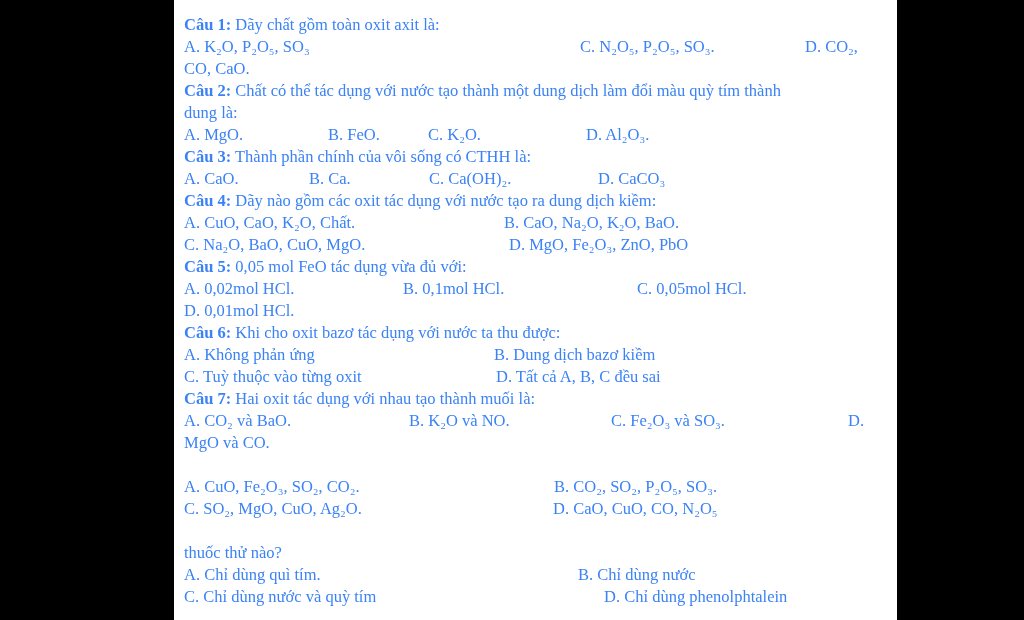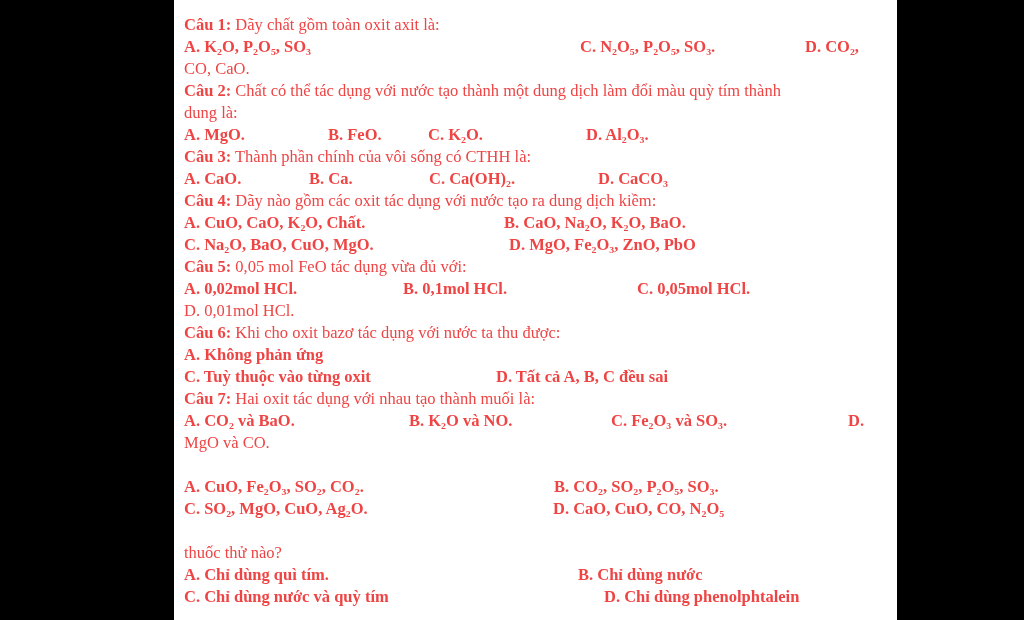--- a/index.html
+++ b/index.html
@@ -3,28 +3,28 @@
   <meta charset="utf-8">
   <style>
     html, body { margin: 0; padding: 0; }
     body {
       width: 1024px; height: 620px; background: #000; overflow: hidden;
       position: relative;
       font-family: "Liberation Serif", "DejaVu Serif", serif;
     }
     .page {
       position: absolute; left: 174px; top: 0; width: 723px; height: 620px;
-      background: #fff; color: #ef4444;
+      background: #fff; color: #3b82f6;
     }
     .line {
       position: absolute; left: 10px; height: 22px; font-size: 16.5px;
       line-height: 22px; white-space: nowrap;
     }
     .line b { font-weight: bold; }
-    .opt { position: absolute; white-space: nowrap; font-weight: bold; }
+    .opt { position: absolute; white-space: nowrap; }
   </style>
 </head>
 <body>
 
 <div class="page">
 
   <div class="line" style="top:14px">
     <b>Câu 1:</b><span> Dãy chất gồm toàn oxit axit là:</span>
   </div>
   <div class="line" style="top:36px; width:700px">
@@ -75,20 +75,21 @@
     <span class="opt" style="left:219px">B. 0,1mol HCl.</span>
     <span class="opt" style="left:453px">C. 0,05mol HCl.</span>
   </div>
   <div class="line" style="top:300px">D. 0,01mol HCl.</div>
 
   <div class="line" style="top:322px">
     <b>Câu 6:</b><span> Khi cho oxit bazơ tác dụng với nước ta thu được:</span>
   </div>
   <div class="line" style="top:344px; width:700px">
     <span class="opt" style="left:0">A. Không phản ứng</span>
+    <span class="opt" style="left:310px">B. Dung dịch bazơ kiềm</span>
   </div>
   <div class="line" style="top:366px; width:700px">
     <span class="opt" style="left:0">C. Tuỳ thuộc vào từng oxit</span>
     <span class="opt" style="left:312px">D. Tất cả A, B, C đều sai</span>
   </div>
 
   <div class="line" style="top:388px">
     <b>Câu 7:</b><span> Hai oxit tác dụng với nhau tạo thành muối là:</span>
   </div>
   <div class="line" style="top:410px; width:700px">

